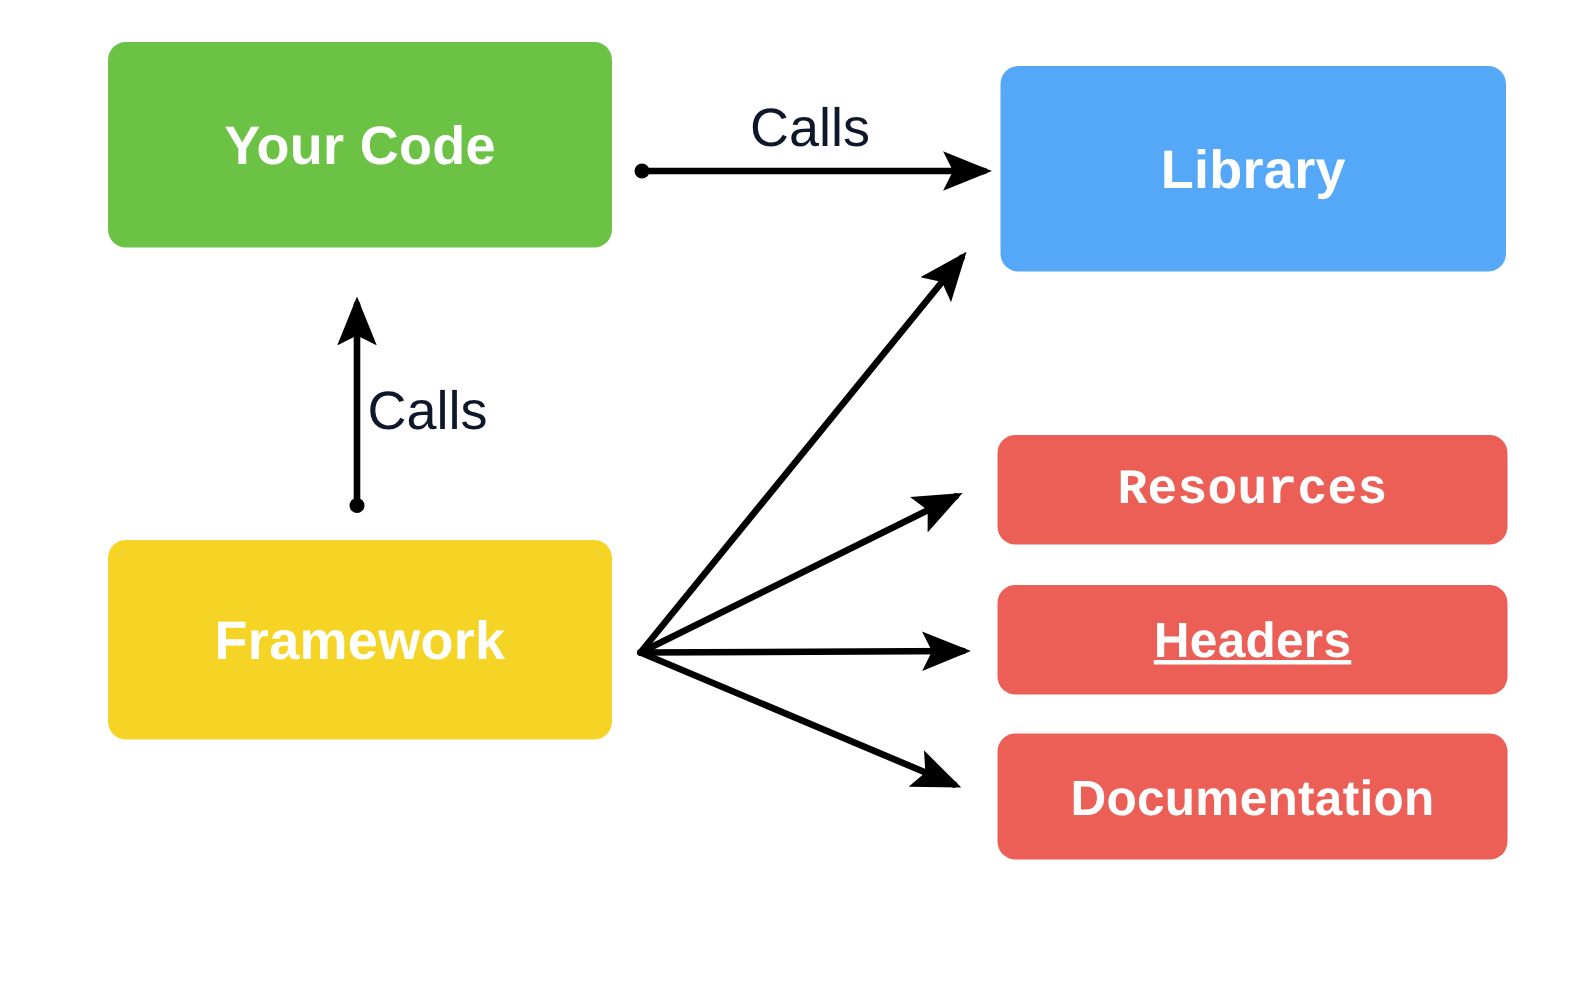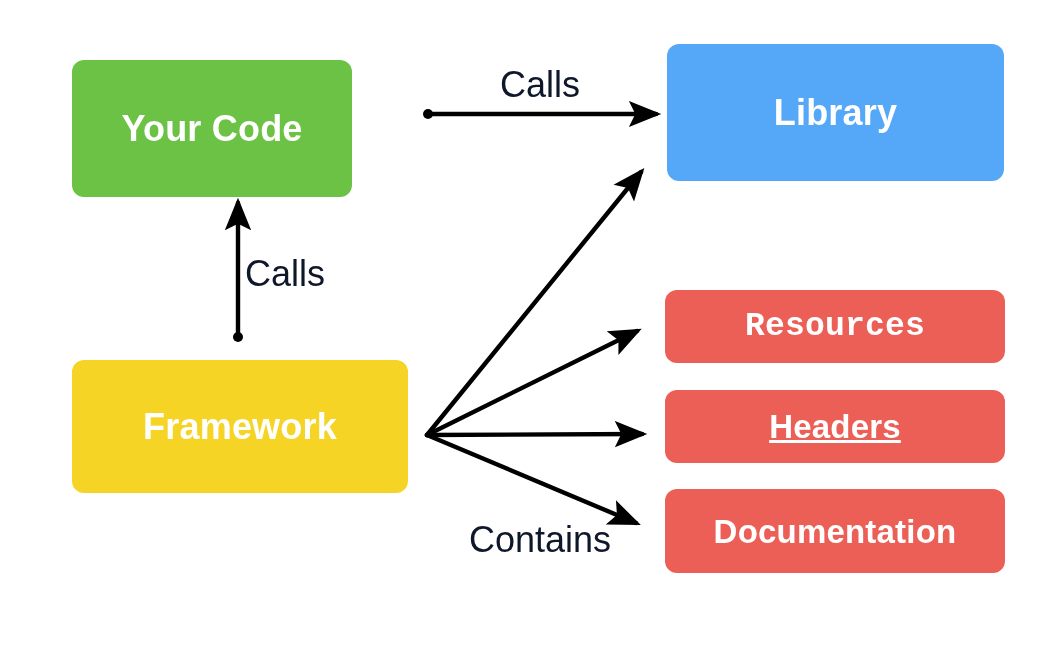--- a/index.html
+++ b/index.html
@@ -31,21 +31,21 @@
     user-select: none;
   }
   .node-label {
     display: block;
     line-height: 1;
     white-space: nowrap;
   }
 
   
   #node-your-code {
-    left: 72px;  top: 60px;   width: 280px; height: 137px;
+    left: 72px;  top: 28px;   width: 336px; height: 137px;
     font-size: 36px;
   }
   #node-library {
     left: 667px; top: 44px;   width: 337px; height: 137px;
     font-size: 36px;
   }
   #node-framework {
     left: 72px;  top: 360px;  width: 336px; height: 133px;
     font-size: 36px;
   }
@@ -147,15 +147,14 @@
   </div>
 
   <div class="node" id="node-documentation" style="background:#ec5f56">
     <span class="node-label">Documentation</span>
   </div>
 
   <div class="edge-label" id="label-calls-top">Calls</div>
 
   <div class="edge-label" id="label-calls-left">Calls</div>
 
-  <div class="edge-label" id="label-contains">Contains</div>
 
 </div>
 
 </body></html>

